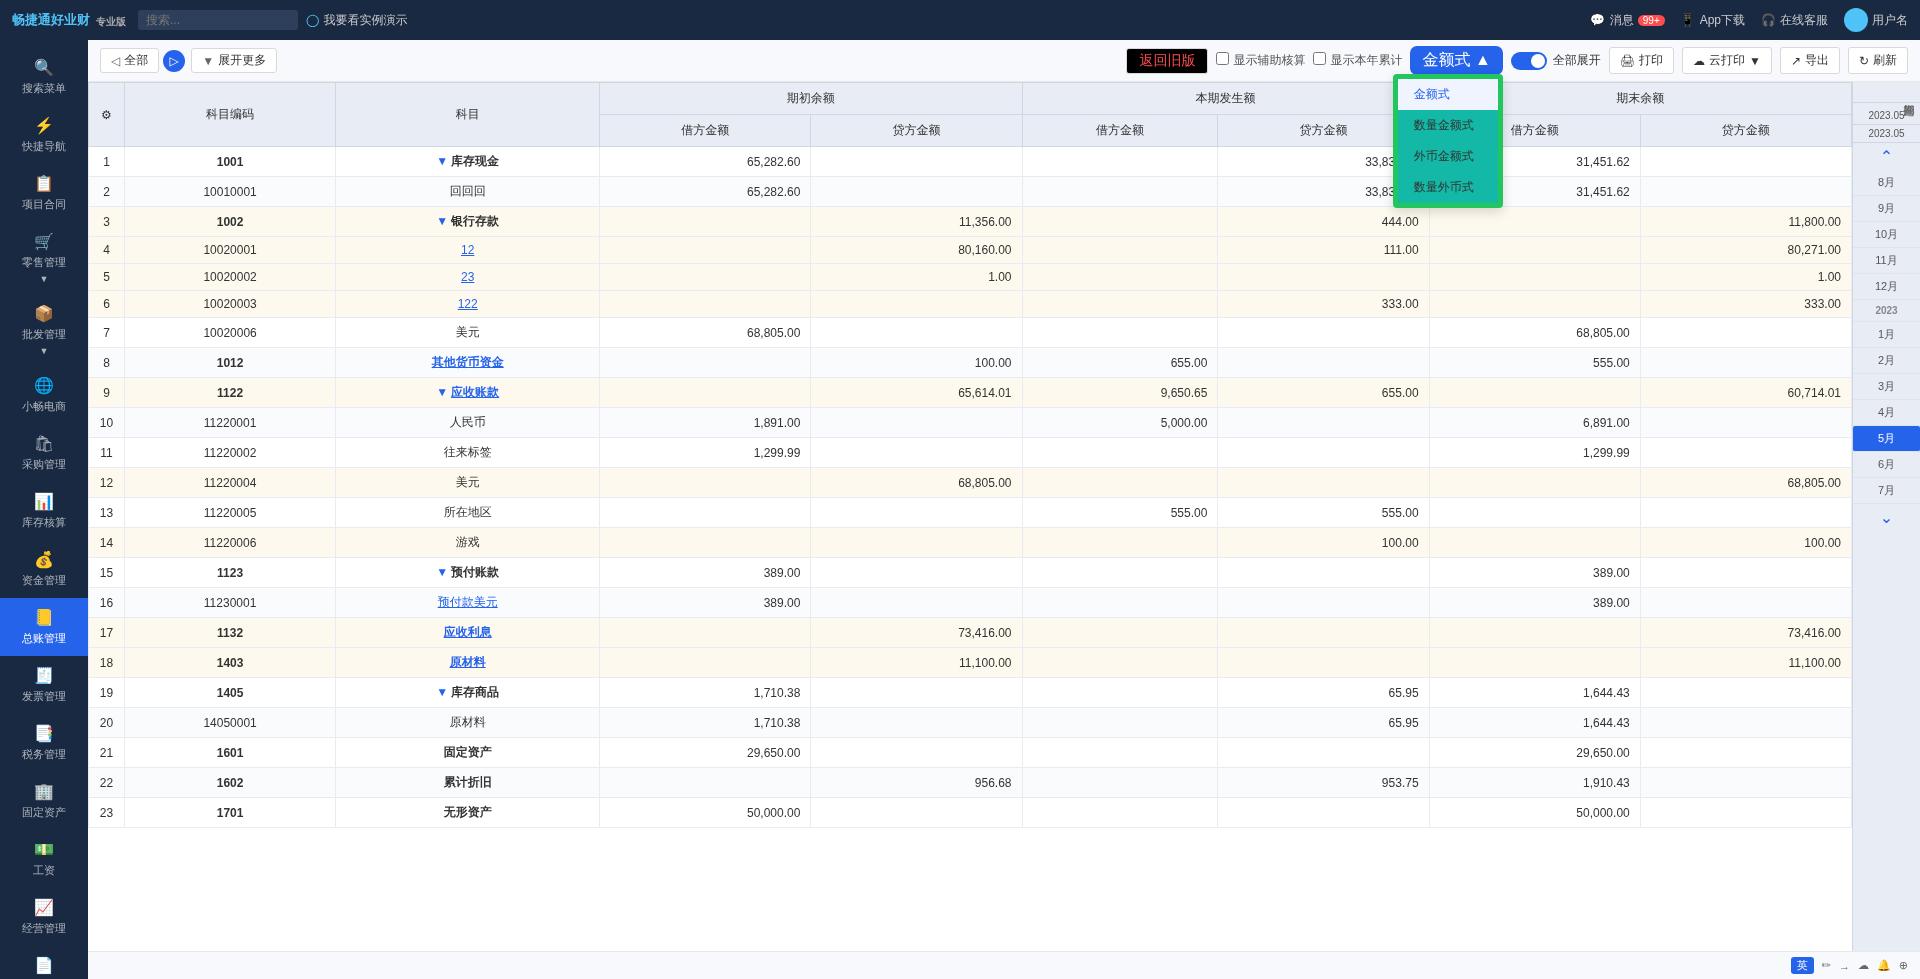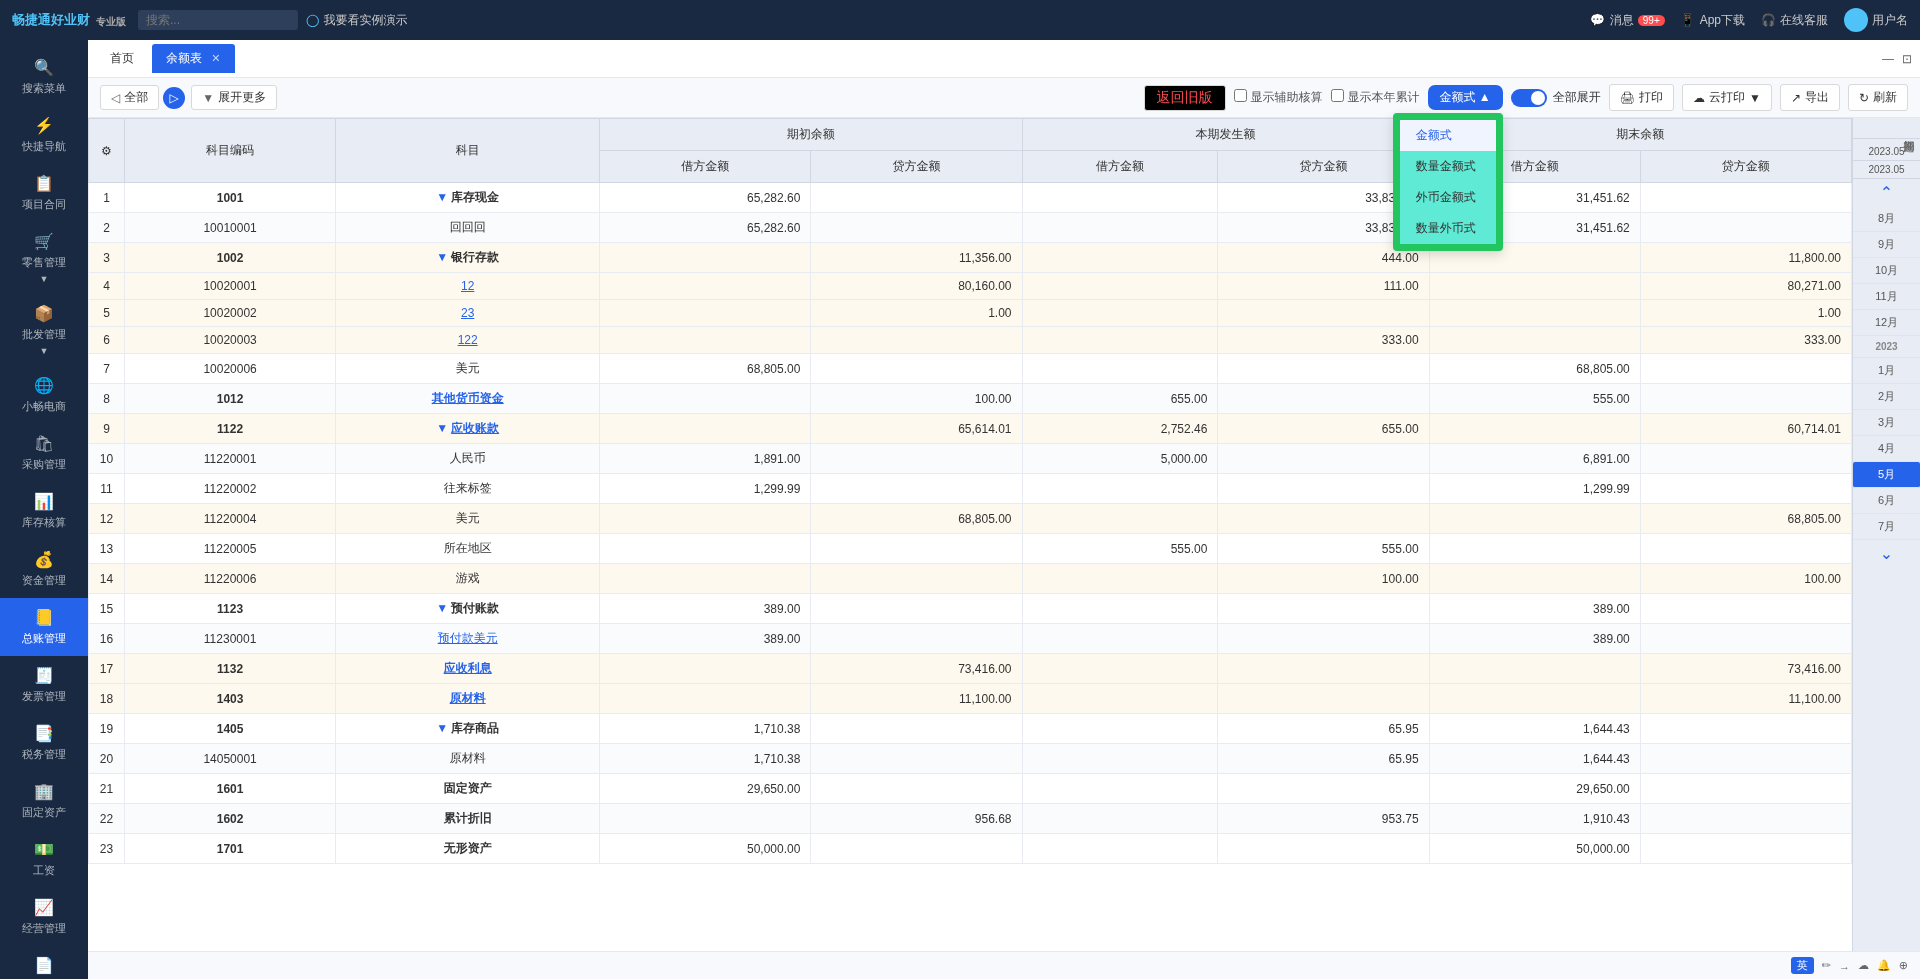--- a/index.html
+++ b/index.html
@@ -37,21 +37,21 @@
     
     .toolbar { background: #f7f9fc; border-bottom: 1px solid #e8e8e8; padding: 6px 12px; display: flex; align-items: center; gap: 8px; flex-wrap: wrap; }
     .toolbar-left { display: flex; align-items: center; gap: 6px; }
     .breadcrumb-nav { display: flex; align-items: center; gap: 4px; }
     .breadcrumb-btn { background: #fff; border: 1px solid #d9d9d9; border-radius: 3px; padding: 3px 10px; font-size: 12px; cursor: pointer; color: #333; display: flex; align-items: center; gap: 4px; }
     .breadcrumb-arrow { width: 22px; height: 22px; background: #2563eb; border-radius: 50%; display: flex; align-items: center; justify-content: center; color: #fff; font-size: 12px; cursor: pointer; }
     .expand-btn { background: #fff; border: 1px solid #d9d9d9; border-radius: 3px; padding: 3px 10px; font-size: 12px; cursor: pointer; color: #333; display: flex; align-items: center; gap: 4px; }
     .toolbar-right { margin-left: auto; display: flex; align-items: center; gap: 8px; }
     .btn-back { background: #000000; border: 1px solid #d9d9d9; border-radius: 3px; padding: 3px 12px; cursor: pointer; font-size: 14px; color: #ff4d4f; }
     .checkbox-item { display: flex; align-items: flex-start; gap: 4px; font-size: 12px; color: #555; cursor: pointer; }
-    .btn-primary { background: #2563eb; color: #fff; border: none; border-radius: 7px; padding: 4px 12px; cursor: pointer; font-size: 12px; display: flex; align-items: center; gap: 4px; }
+    .btn-primary { background: #2563eb; color: #fff; border: none; border-radius: 7px; padding: 4px 12px; cursor: pointer; font-size: 16px; display: flex; align-items: center; gap: 4px; }
     .btn-default { background: #fff; border: 1px solid #d9d9d9; border-radius: 3px; padding: 4px 10px; cursor: pointer; font-size: 12px; color: #333; display: flex; align-items: center; gap: 4px; }
     .toggle-switch { display: inline-flex; align-items: center; gap: 6px; }
     .toggle { width: 36px; height: 18px; background: #2563eb; border-radius: 9px; position: relative; cursor: pointer; }
     .toggle-knob { width: 14px; height: 14px; background: #fff; border-radius: 50%; position: absolute; top: 2px; right: 2px; }
 
     
     .table-container { flex: 1; overflow: auto; background: #fff; position: relative; }
     table { width: 100%; border-collapse: collapse; font-size: 12px; }
     thead th { background: #e8edf5; color: #333; padding: 7px 10px; text-align: center; border: 1px solid #d0d7e3; font-weight: normal; white-space: nowrap; position: sticky; top: 0; z-index: 10; }
     thead th.col-settings { width: 36px; }
@@ -65,21 +65,21 @@
 
     
     .right-panel { width: 68px; background: #e8edf5; border-left: 1px solid #d0d7e3; display: flex; flex-direction: column; padding: 8px 0; }
     .right-panel-title { writing-mode: vertical-rl; font-size: 11px; color: #666; padding: 6px 4px; text-align: center; border-bottom: 1px solid #d0d7e3; margin-bottom: 4px; }
     .month-item { padding: 5px 4px; text-align: center; font-size: 11px; color: #555; cursor: pointer; border-bottom: 1px solid #e0e4ec; }
     .month-item.active { background: #2563eb; color: #fff; border-radius: 2px; }
     .month-item.year-label { background: none; font-weight: bold; color: #888; font-size: 10px; text-align: center; }
     .right-panel .chevron-btn { text-align: center; cursor: pointer; color: #2563eb; padding: 4px; font-size: 16px; }
 
     
-    .dropdown-menu { position: absolute; background: #5eead4; border: 7px solid #22c55e; border-radius: 4px; box-shadow: 0 4px 12px rgba(0,0,0,0.15); z-index: 100; min-width: 110px; }
+    .dropdown-menu { position: absolute; background: #14b8a6; border: 5px solid #22c55e; border-radius: 4px; box-shadow: 0 4px 12px rgba(0,0,0,0.15); z-index: 100; min-width: 110px; }
     .dropdown-menu-item { padding: 7px 16px; cursor: pointer; font-size: 12px; color: #333; }
     .dropdown-menu-item.active { color: #2563eb; background: #f0f4ff; }
 
     
     .status-bar { height: 28px; background: #f7f9fc; border-top: 1px solid #e8e8e8; display: flex; align-items: center; padding: 0 12px; gap: 12px; font-size: 11px; color: #666; }
     .status-bar .right-icons { margin-left: auto; display: flex; align-items: center; gap: 8px; }
   </style>
 </head>
 <body>
 
@@ -181,33 +181,20 @@
     </div>
     <div class="sidebar-item">
       <span class="icon">📄</span>
 
     </div>
 
   </div>
 
   <div class="content">
 
-    <div class="tabs-bar">
-      <div class="tab tab-home">
-        <span>首页</span>
-      </div>
-      <div class="tab active">
-        <span>余额表</span>
-        <span class="tab-close">✕</span>
-      </div>
-      <div style="margin-left:auto; display:flex; gap:8px;">
-        <span style="cursor:pointer; color:#666;">—</span>
-        <span style="cursor:pointer; color:#666;">⊡</span>
-      </div>
-    </div>
 
     <div class="toolbar">
       <div class="toolbar-left">
         <div class="breadcrumb-nav">
           <button class="breadcrumb-btn">
             <span style="color:#666;">◁</span>
             <span>全部</span>
           </button>
           <div class="breadcrumb-arrow">▷</div>
         </div>
@@ -376,21 +363,21 @@
                 <td class="amount-right"></td>
                 <td class="amount-right">555.00</td>
                 <td class="amount-right"></td>
               </tr>
               <tr class="row-highlight">
                 <td class="text-center">9</td>
                 <td class="text-center"><b>1122</b></td>
                 <td class="text-left"><span style="color:#2563eb;margin-right:3px;">▼</span><b><span style="color:#2563eb;text-decoration:underline;cursor:pointer;">应收账款</span></b></td>
                 <td class="amount-right"></td>
                 <td class="amount-right">65,614.01</td>
-                <td class="amount-right">2,752.46</td>
+                <td class="amount-right">9,650.65</td>
                 <td class="amount-right">655.00</td>
                 <td class="amount-right"></td>
                 <td class="amount-right">60,714.01</td>
               </tr>
               <tr>
                 <td class="text-center">10</td>
                 <td class="text-center">11220001</td>
                 <td class="text-left">人民币</td>
                 <td class="amount-right">1,891.00</td>
                 <td class="amount-right"></td>

